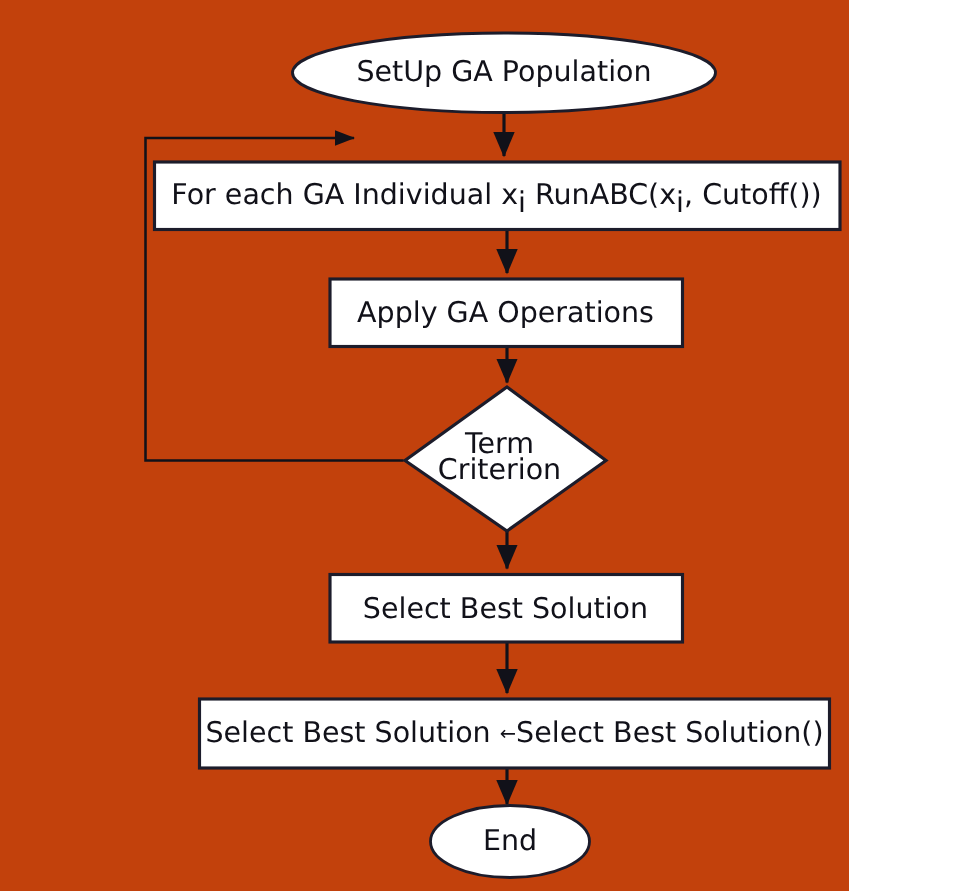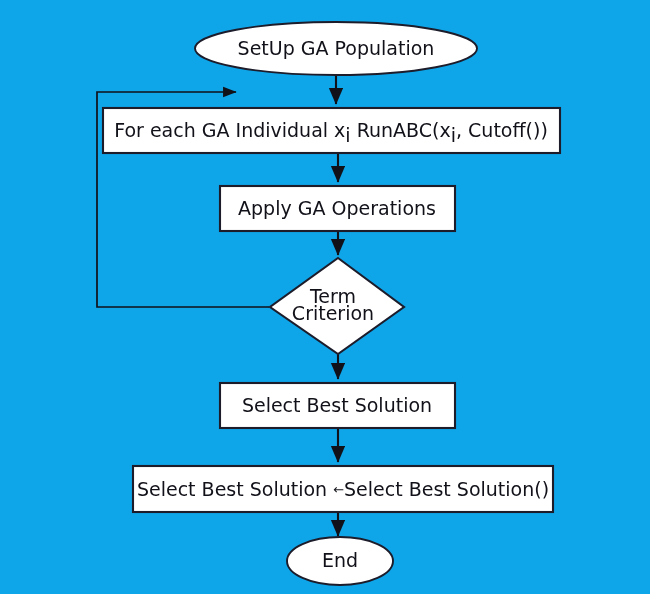--- a/index.html
+++ b/index.html
@@ -6,23 +6,23 @@
   html, body {
     margin: 0;
     padding: 0;
     background: #ffffff;
   }
   body {
     font-family: "DejaVu Sans", sans-serif;
   }
   #flow-root {
     position: relative;
-    width: 650px;
+    width: 566px;
     height: 594px;
-    background: #0ea5e9;
+    background: #c2410c;
     overflow: hidden;
   }
   #flow-svg {
     position: absolute;
     top: 0;
     left: 0;
     width: 650px;
     height: 594px;
   }
   .node-shape {

